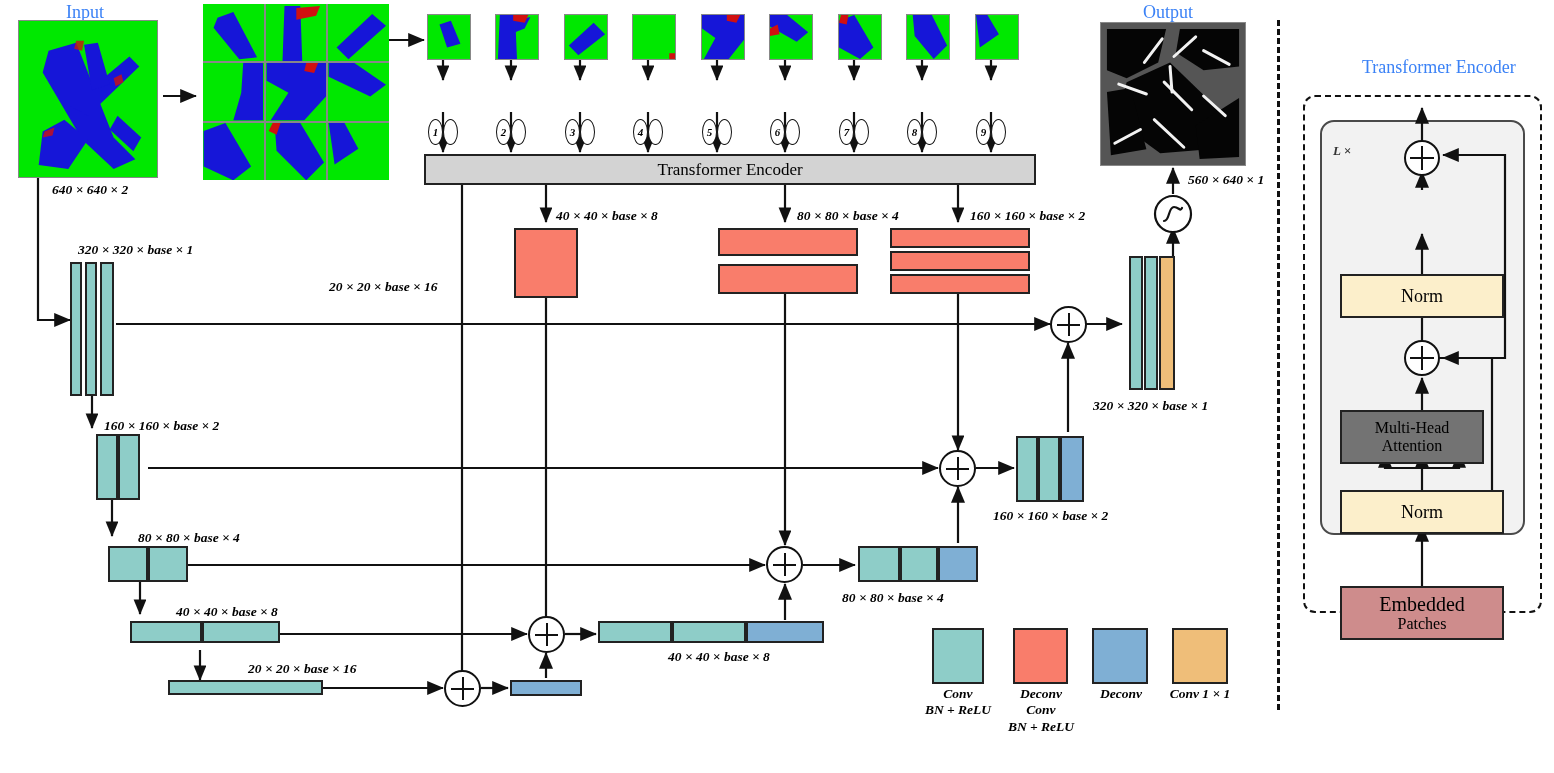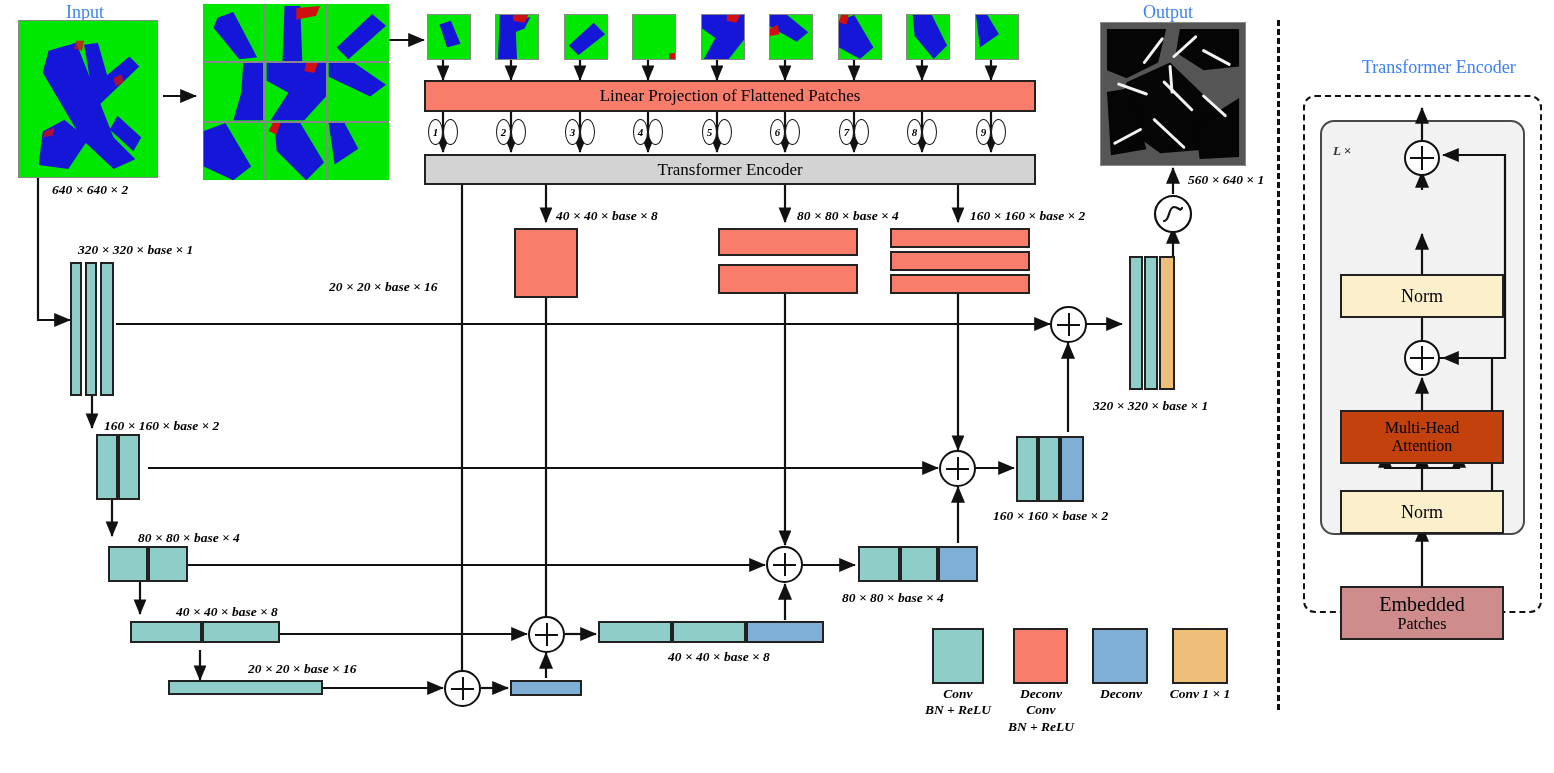--- a/index.html
+++ b/index.html
@@ -268,23 +268,20 @@
         <polygon points="6,0 26,0 42,32 28,46 8,22" fill="#1616D8"></polygon>
       </svg>
     </div>
   <div class="imgbox" style="left:975px;top:14px;width:44px;height:46px;">
     <svg viewBox="0 0 44 46" style="width:100%;height:100%;display:block;">
         <rect width="44" height="46" fill="#00E800"></rect>
         <polygon points="0,0 12,0 24,20 4,34" fill="#1616D8"></polygon>
       </svg>
     </div>
 
-  <div class="boxtxt salmon" style="left:424px;top:80px;width:612px;height:32px;">
-    <span style="font-size:17px;">Linear Projection of Flattened Patches</span>
-  </div>
 
   <div class="cap" style="left:428px;top:119px;width:15px;height:26px;">
       <span>1</span>
     </div>
   <div class="cap" style="left:443px;top:119px;width:15px;height:26px;"></div>
   <div class="cap" style="left:496px;top:119px;width:15px;height:26px;">
       <span>2</span>
     </div>
   <div class="cap" style="left:511px;top:119px;width:15px;height:26px;"></div>
   <div class="cap" style="left:565px;top:119px;width:15px;height:26px;">
@@ -472,21 +469,21 @@
 
       <line x1="1422" y1="586" x2="1422" y2="526" marker-end="url(#ah)"></line>
     </g>
   </svg>
 
 
   <div class="boxtxt" style="left:1340px;top:274px;width:164px;height:44px;background:#FCEFCB;">
     <span style="font-size:18px;">Norm</span>
   </div>
 
-  <div class="boxtxt" style="left:1340px;top:410px;width:164px;height:54px;background:#c2410c;flex-direction:column;">
+  <div class="boxtxt" style="left:1340px;top:410px;width:144px;height:54px;background:#737373;flex-direction:column;">
     <span style="font-size:16px;">Multi-Head</span>
     <span style="font-size:16px;">Attention</span>
   </div>
 
   <div class="boxtxt" style="left:1340px;top:490px;width:164px;height:44px;background:#FCEFCB;">
     <span style="font-size:18px;">Norm</span>
   </div>
 
   <div class="boxtxt" style="left:1340px;top:586px;width:164px;height:54px;background:#CE8C8C;flex-direction:column;">
     <span style="font-size:20px;">Embedded</span>

